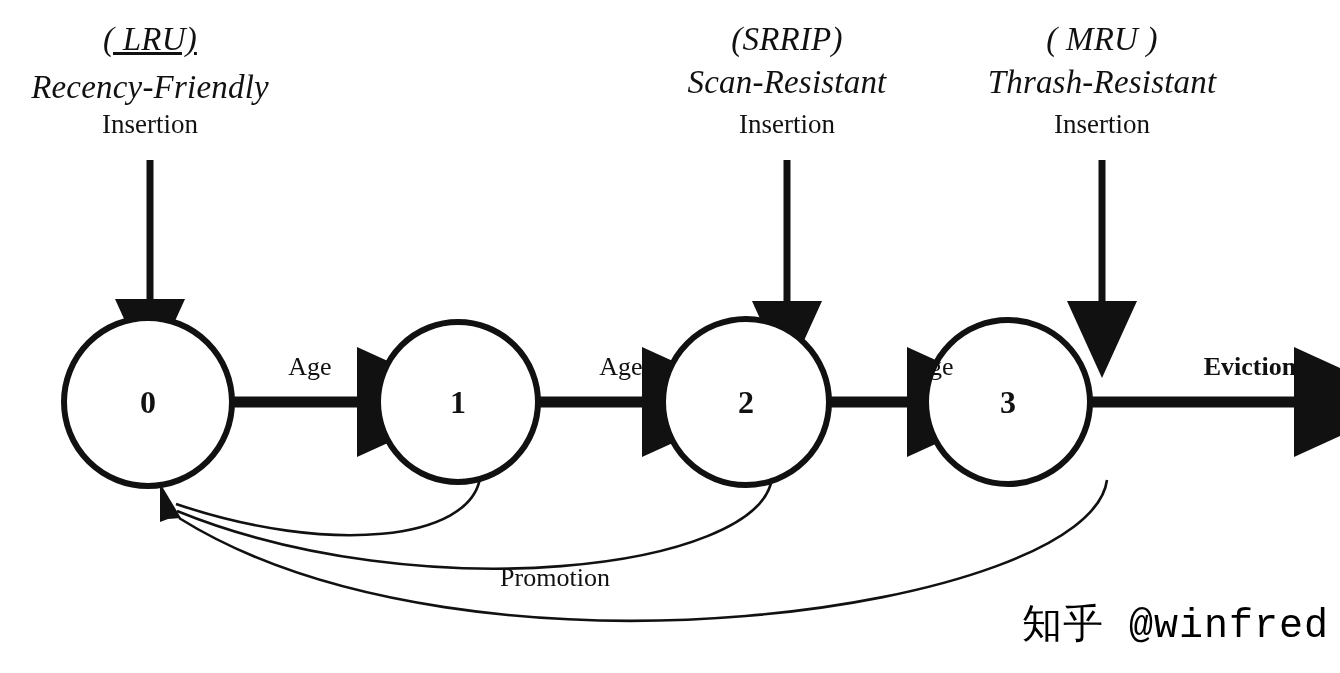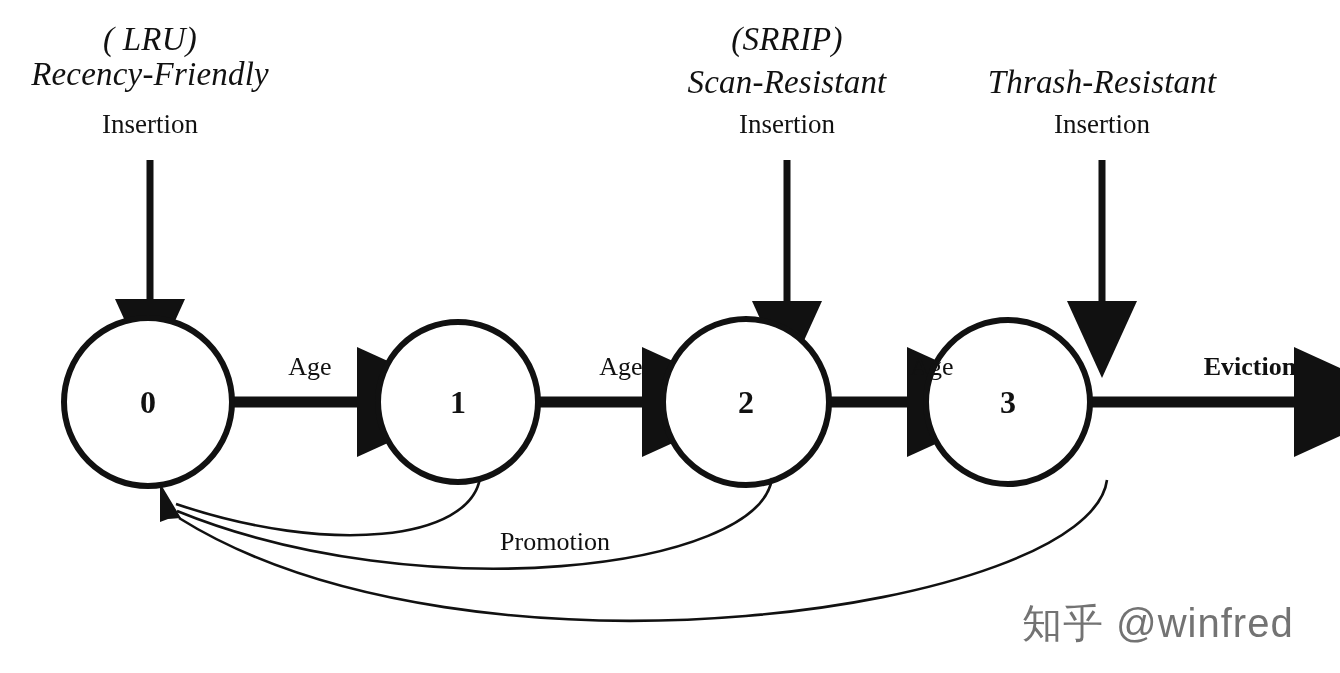--- a/index.html
+++ b/index.html
@@ -48,22 +48,22 @@
   .node-num {
     position: absolute;
     font-size: 32px;
     font-weight: bold;
     text-align: center;
     color: #111111;
   }
   .watermark {
     position: absolute;
     font-size: 40px;
-    color: #737373;
-    font-family: Liberation Sans, sans-serif;
+    color: #000000;
+    font-family: Liberation Mono, monospace;
     letter-spacing: 1px;
     white-space: nowrap;
   }
 </style>
 </head>
 <body>
 
 <div id="canvas">
 
   <svg class="layer" viewBox="0 0 1340 673">
@@ -112,38 +112,39 @@
       <path d="M 772 478 C 760 570 420 610 177 511" fill="none" stroke="#111111" stroke-width="2.6"></path>
     </g>
     <g>
       <path d="M 1107 480 C 1090 610 470 700 179 518" fill="none" stroke="#111111" stroke-width="2.6"></path>
     </g>
     <g>
       <path d="M 160 483 L 181 518 L 168 519 L 160 522 Z" fill="#111111"></path>
     </g>
   </svg>
 
-  <div class="lbl ins-head" style="left: 0px; top: 22px; width: 300px;">( LRU)</div>
-  <div class="lbl ins-head" style="left: 0px; top: 57px; width: 300px;">Recency-Friendly</div>
+  <div class="lbl ins-head" style="left: 0px; top: 22px; width: 300px; text-decoration: underline;">( LRU)</div>
+  <div class="lbl ins-head" style="left: 0px; top: 70px; width: 300px;">Recency-Friendly</div>
   <div class="lbl ins-sub" style="left: 0px; top: 110px; width: 300px;">Insertion</div>
 
   <div class="lbl ins-head" style="left: 637px; top: 22px; width: 300px;">(SRRIP)</div>
   <div class="lbl ins-head" style="left: 637px; top: 65px; width: 300px;">Scan-Resistant</div>
   <div class="lbl ins-sub" style="left: 637px; top: 110px; width: 300px;">Insertion</div>
 
+  <div class="lbl ins-head" style="left: 952px; top: 22px; width: 300px;">( MRU )</div>
   <div class="lbl ins-head" style="left: 952px; top: 65px; width: 300px;">Thrash-Resistant</div>
   <div class="lbl ins-sub" style="left: 952px; top: 110px; width: 300px;">Insertion</div>
 
   <div class="lbl edge-lbl" style="left: 240px; top: 353px; width: 140px;">Age</div>
   <div class="lbl edge-lbl" style="left: 551px; top: 353px; width: 140px;">Age</div>
   <div class="lbl edge-lbl" style="left: 862px; top: 353px; width: 140px;">Age</div>
 
   <div class="lbl edge-lbl" style="left: 1160px; top: 353px; width: 180px; font-weight: bold;">Eviction</div>
 
-  <div class="lbl edge-lbl" style="left: 455px; top: 528px; width: 200px;">Promotion</div>
+  <div class="lbl edge-lbl" style="left: 455px; top: 564px; width: 200px;">Promotion</div>
 
   <div class="node-num" style="left: 108px; top: 384px; width: 80px;">0</div>
   <div class="node-num" style="left: 418px; top: 384px; width: 80px;">1</div>
   <div class="node-num" style="left: 706px; top: 384px; width: 80px;">2</div>
   <div class="node-num" style="left: 968px; top: 384px; width: 80px;">3</div>
 
   <div class="watermark" style="left: 1022px; top: 596px;">知乎 @winfred</div>
 
 </div>
 

